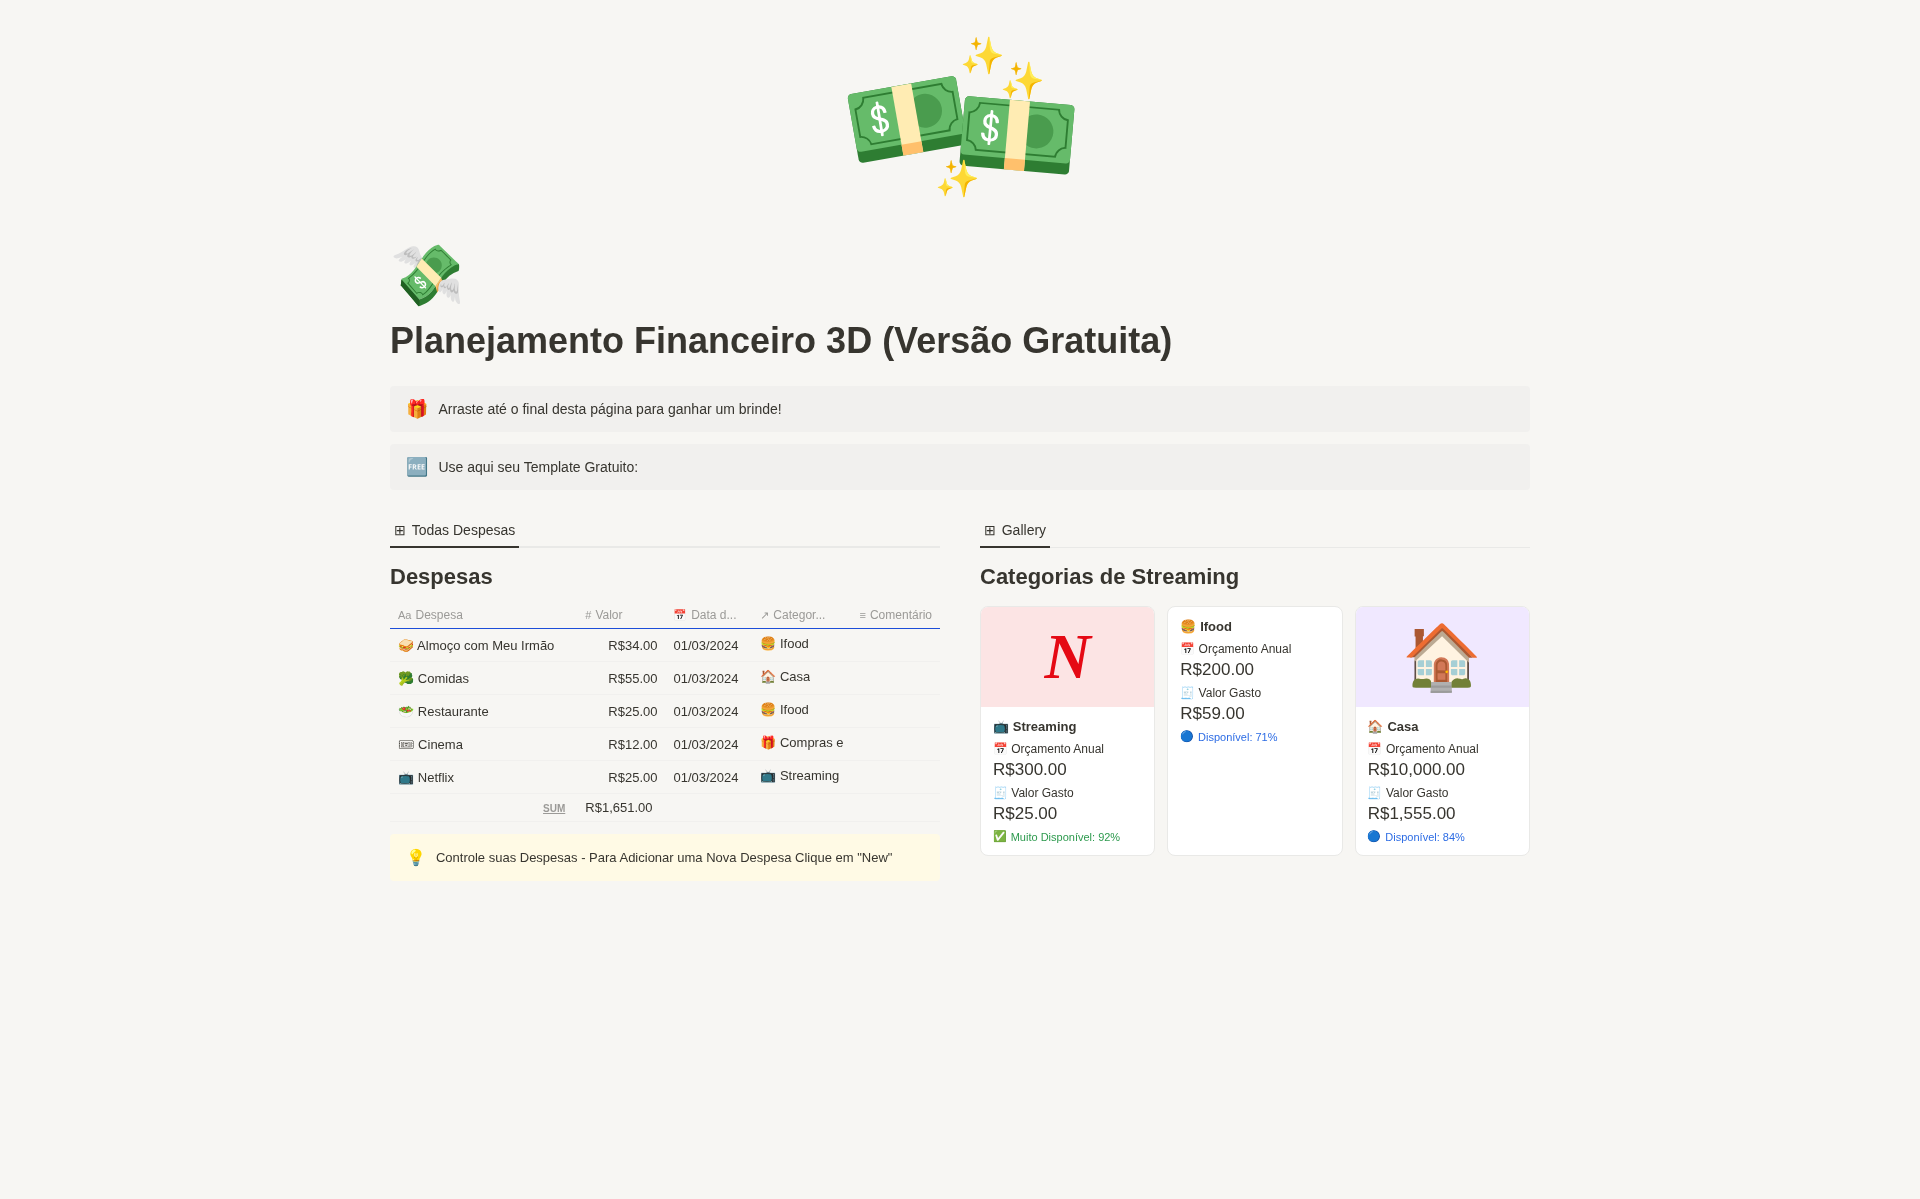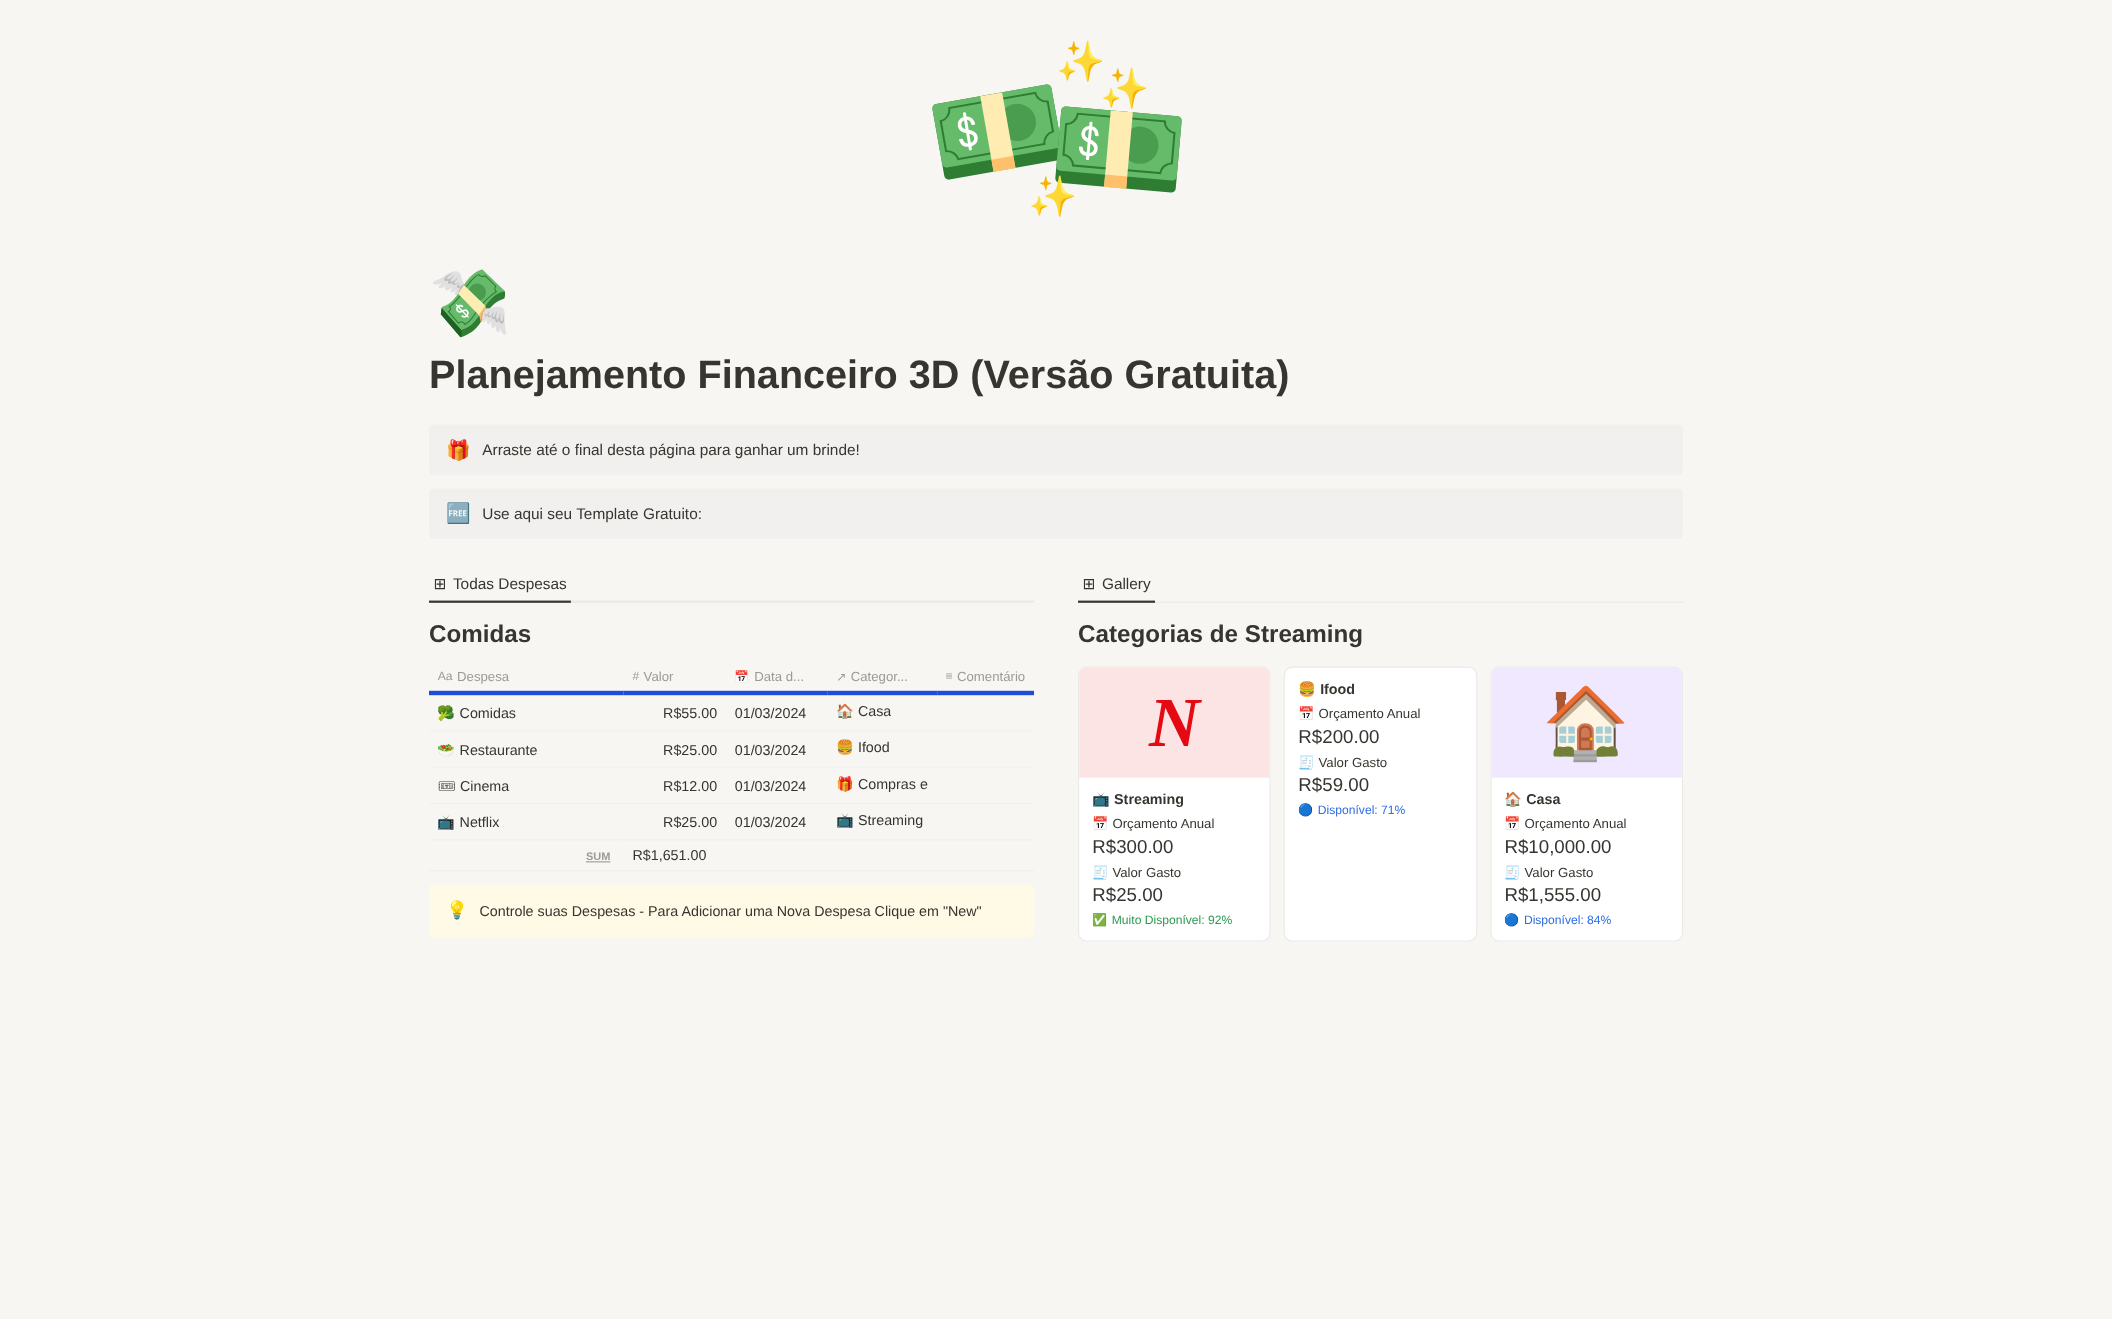--- a/index.html
+++ b/index.html
@@ -111,21 +111,21 @@
     .expense-table {
       width: 100%;
       border-collapse: collapse;
     }
     .expense-table th {
       text-align: left;
       font-size: 12px;
       font-weight: 500;
       color: #9b9a97;
       padding: 6px 8px;
-      border-bottom: 4px solid #1d4ed8;
+      border-bottom: 1px solid #1d4ed8;
     }
     .expense-table td {
       padding: 7px 8px;
       font-size: 13px;
       border-bottom: 1px solid #f1f0ee;
       vertical-align: middle;
       white-space: nowrap;
     }
     .col-despesa { width: 40%; }
     .col-valor { width: 18%; text-align: right; }
@@ -294,21 +294,21 @@
 
     <div class="left-panel">
 
       <div class="tab-bar">
         <div class="tab-item">
           <span class="tab-icon">⊞</span>
           <span>Todas Despesas</span>
         </div>
       </div>
 
-      <h2 class="section-title">Comidas</h2>
+      <h2 class="section-title">Despesas</h2>
 
       <table class="expense-table">
         <thead>
           <tr>
             <th class="col-despesa">
               <div class="th-inner">
                 <span class="th-icon">Aa</span>
                 <span>Despesa</span>
               </div>
             </th>
@@ -333,20 +333,27 @@
             <th class="col-comment">
               <div class="th-inner">
                 <span class="th-icon">≡</span>
                 <span>Comentário</span>
               </div>
             </th>
           </tr>
         </thead>
         <tbody id="expense-tbody">
 
+            <tr>
+    <td class="col-despesa">🥪 Almoço com Meu Irmão</td>
+    <td class="col-valor" style="text-align:right;">R$34.00</td>
+    <td class="col-data">01/03/2024</td>
+    <td class="col-cat"><span class="truncate">🍔 Ifood</span></td>
+    <td class="col-comment"></td>
+  </tr>
             <tr>
     <td class="col-despesa">🥦 Comidas</td>
     <td class="col-valor" style="text-align:right;">R$55.00</td>
     <td class="col-data">01/03/2024</td>
     <td class="col-cat"><span class="truncate">🏠 Casa</span></td>
     <td class="col-comment"></td>
   </tr>
             <tr>
     <td class="col-despesa">🥗 Restaurante</td>
     <td class="col-valor" style="text-align:right;">R$25.00</td>

